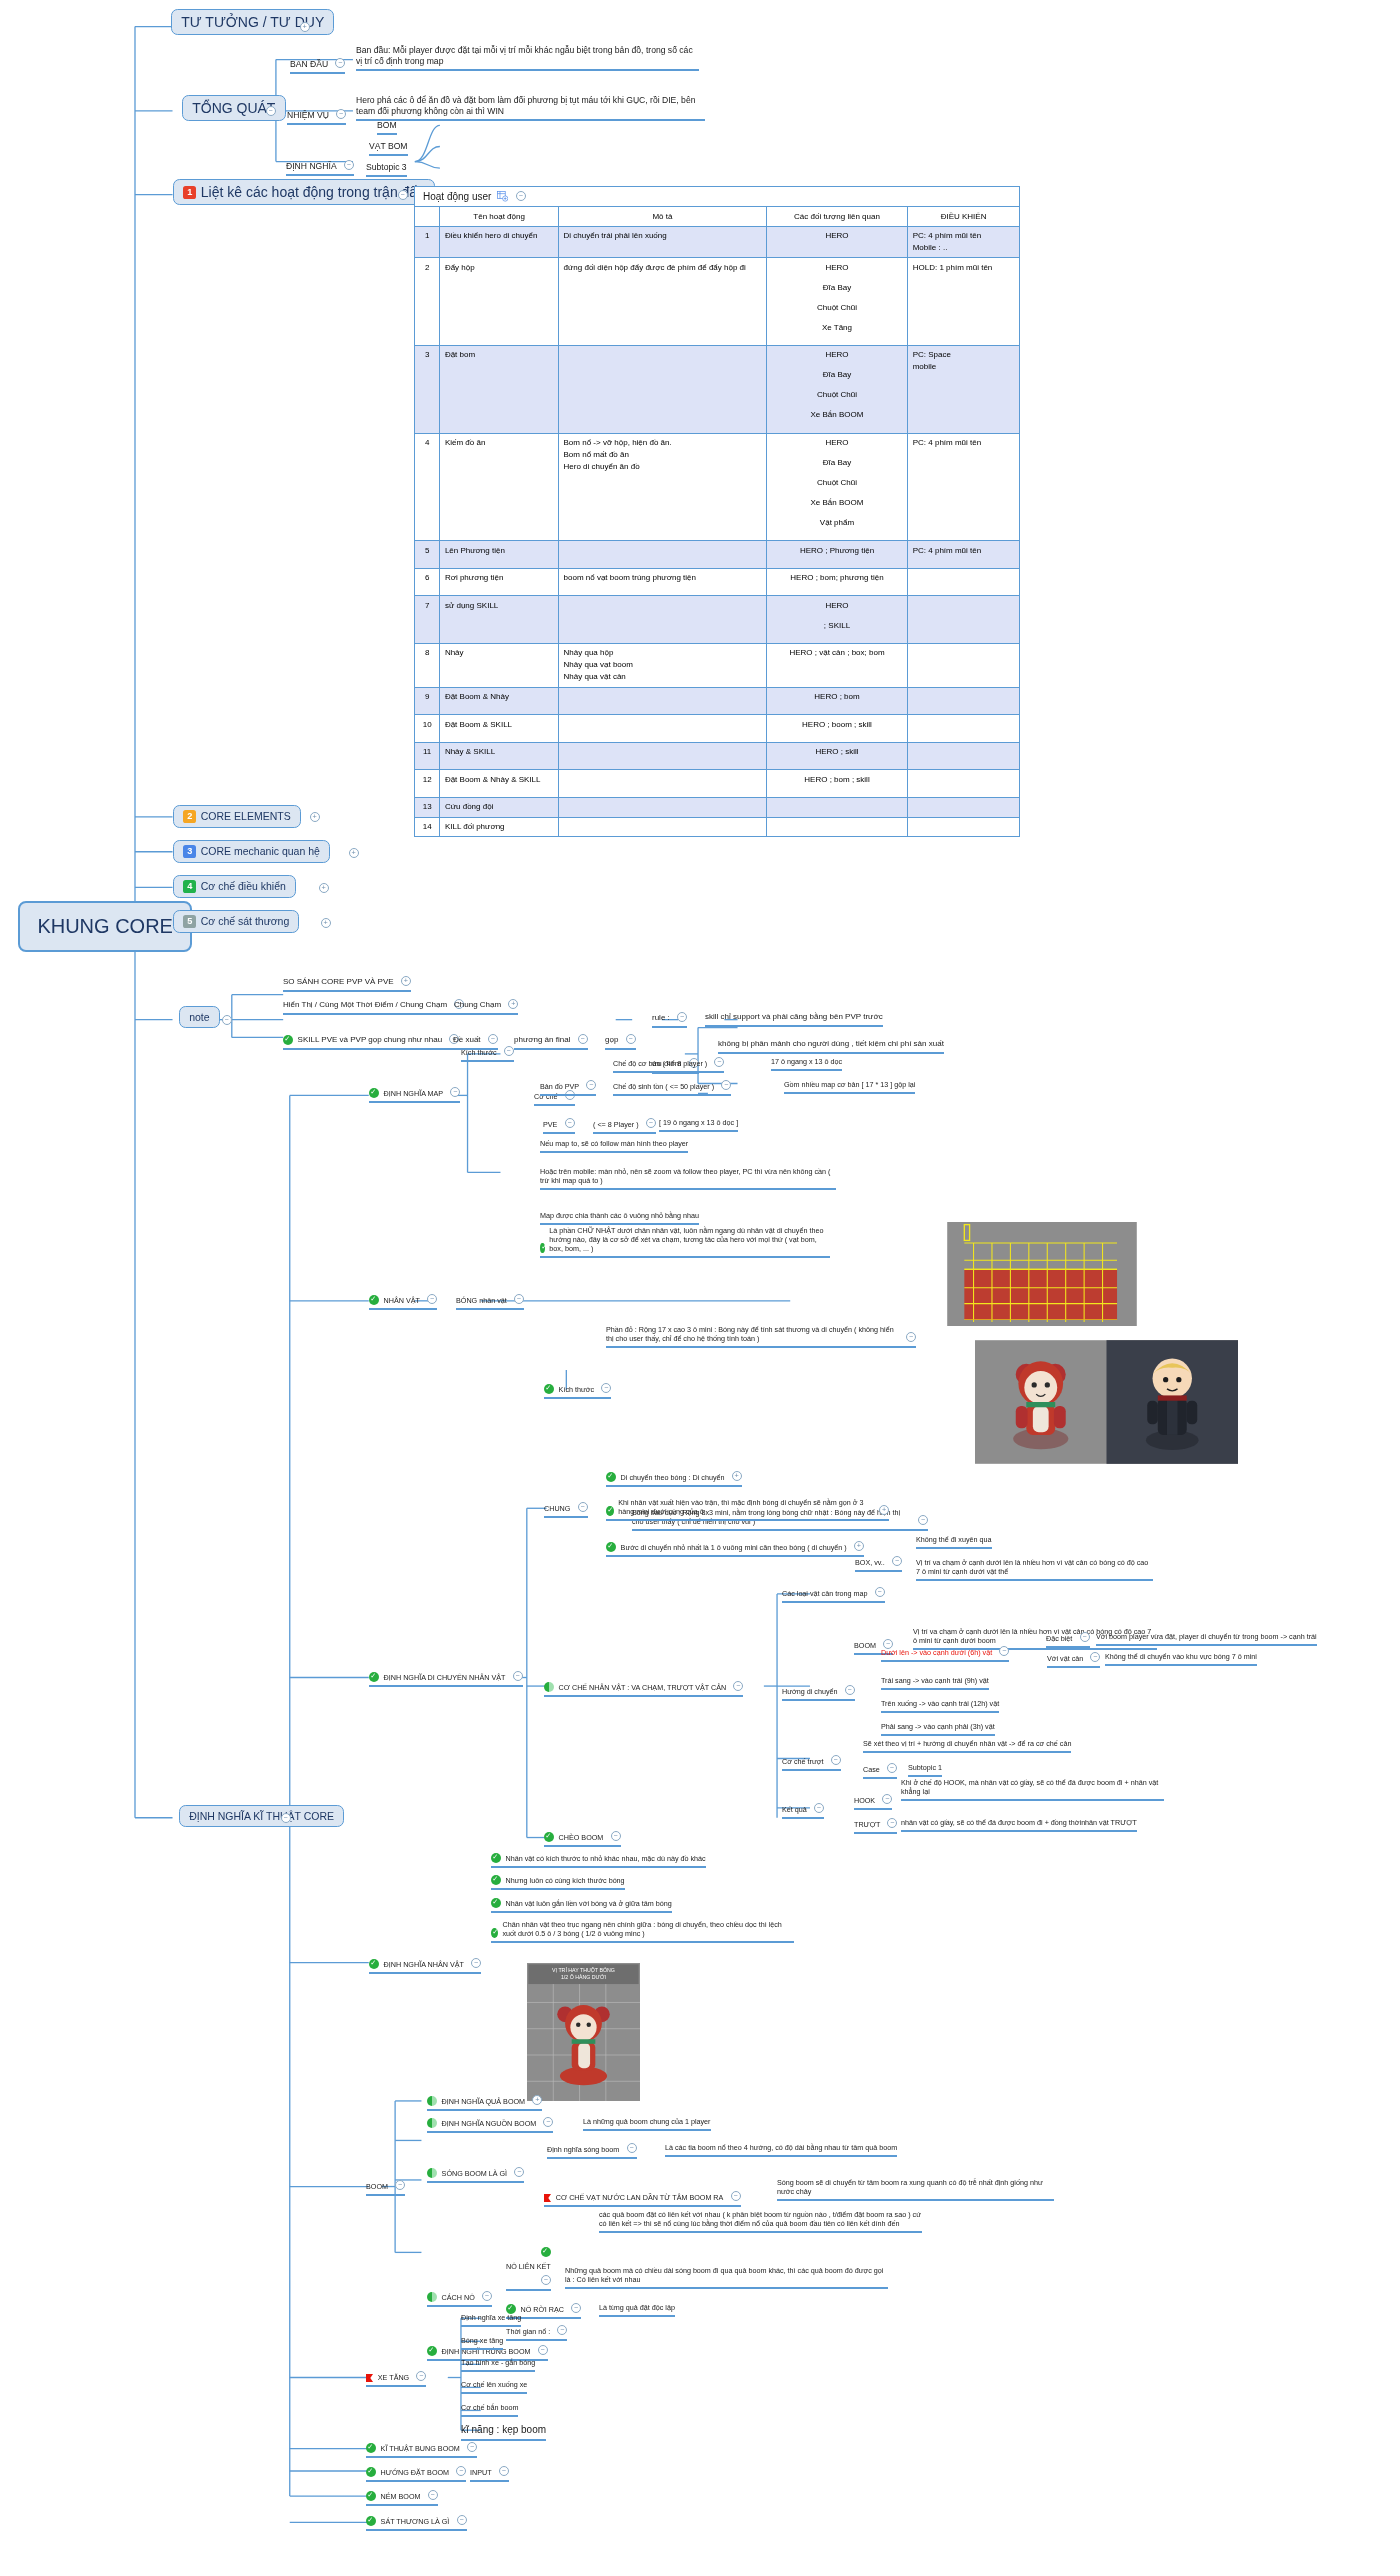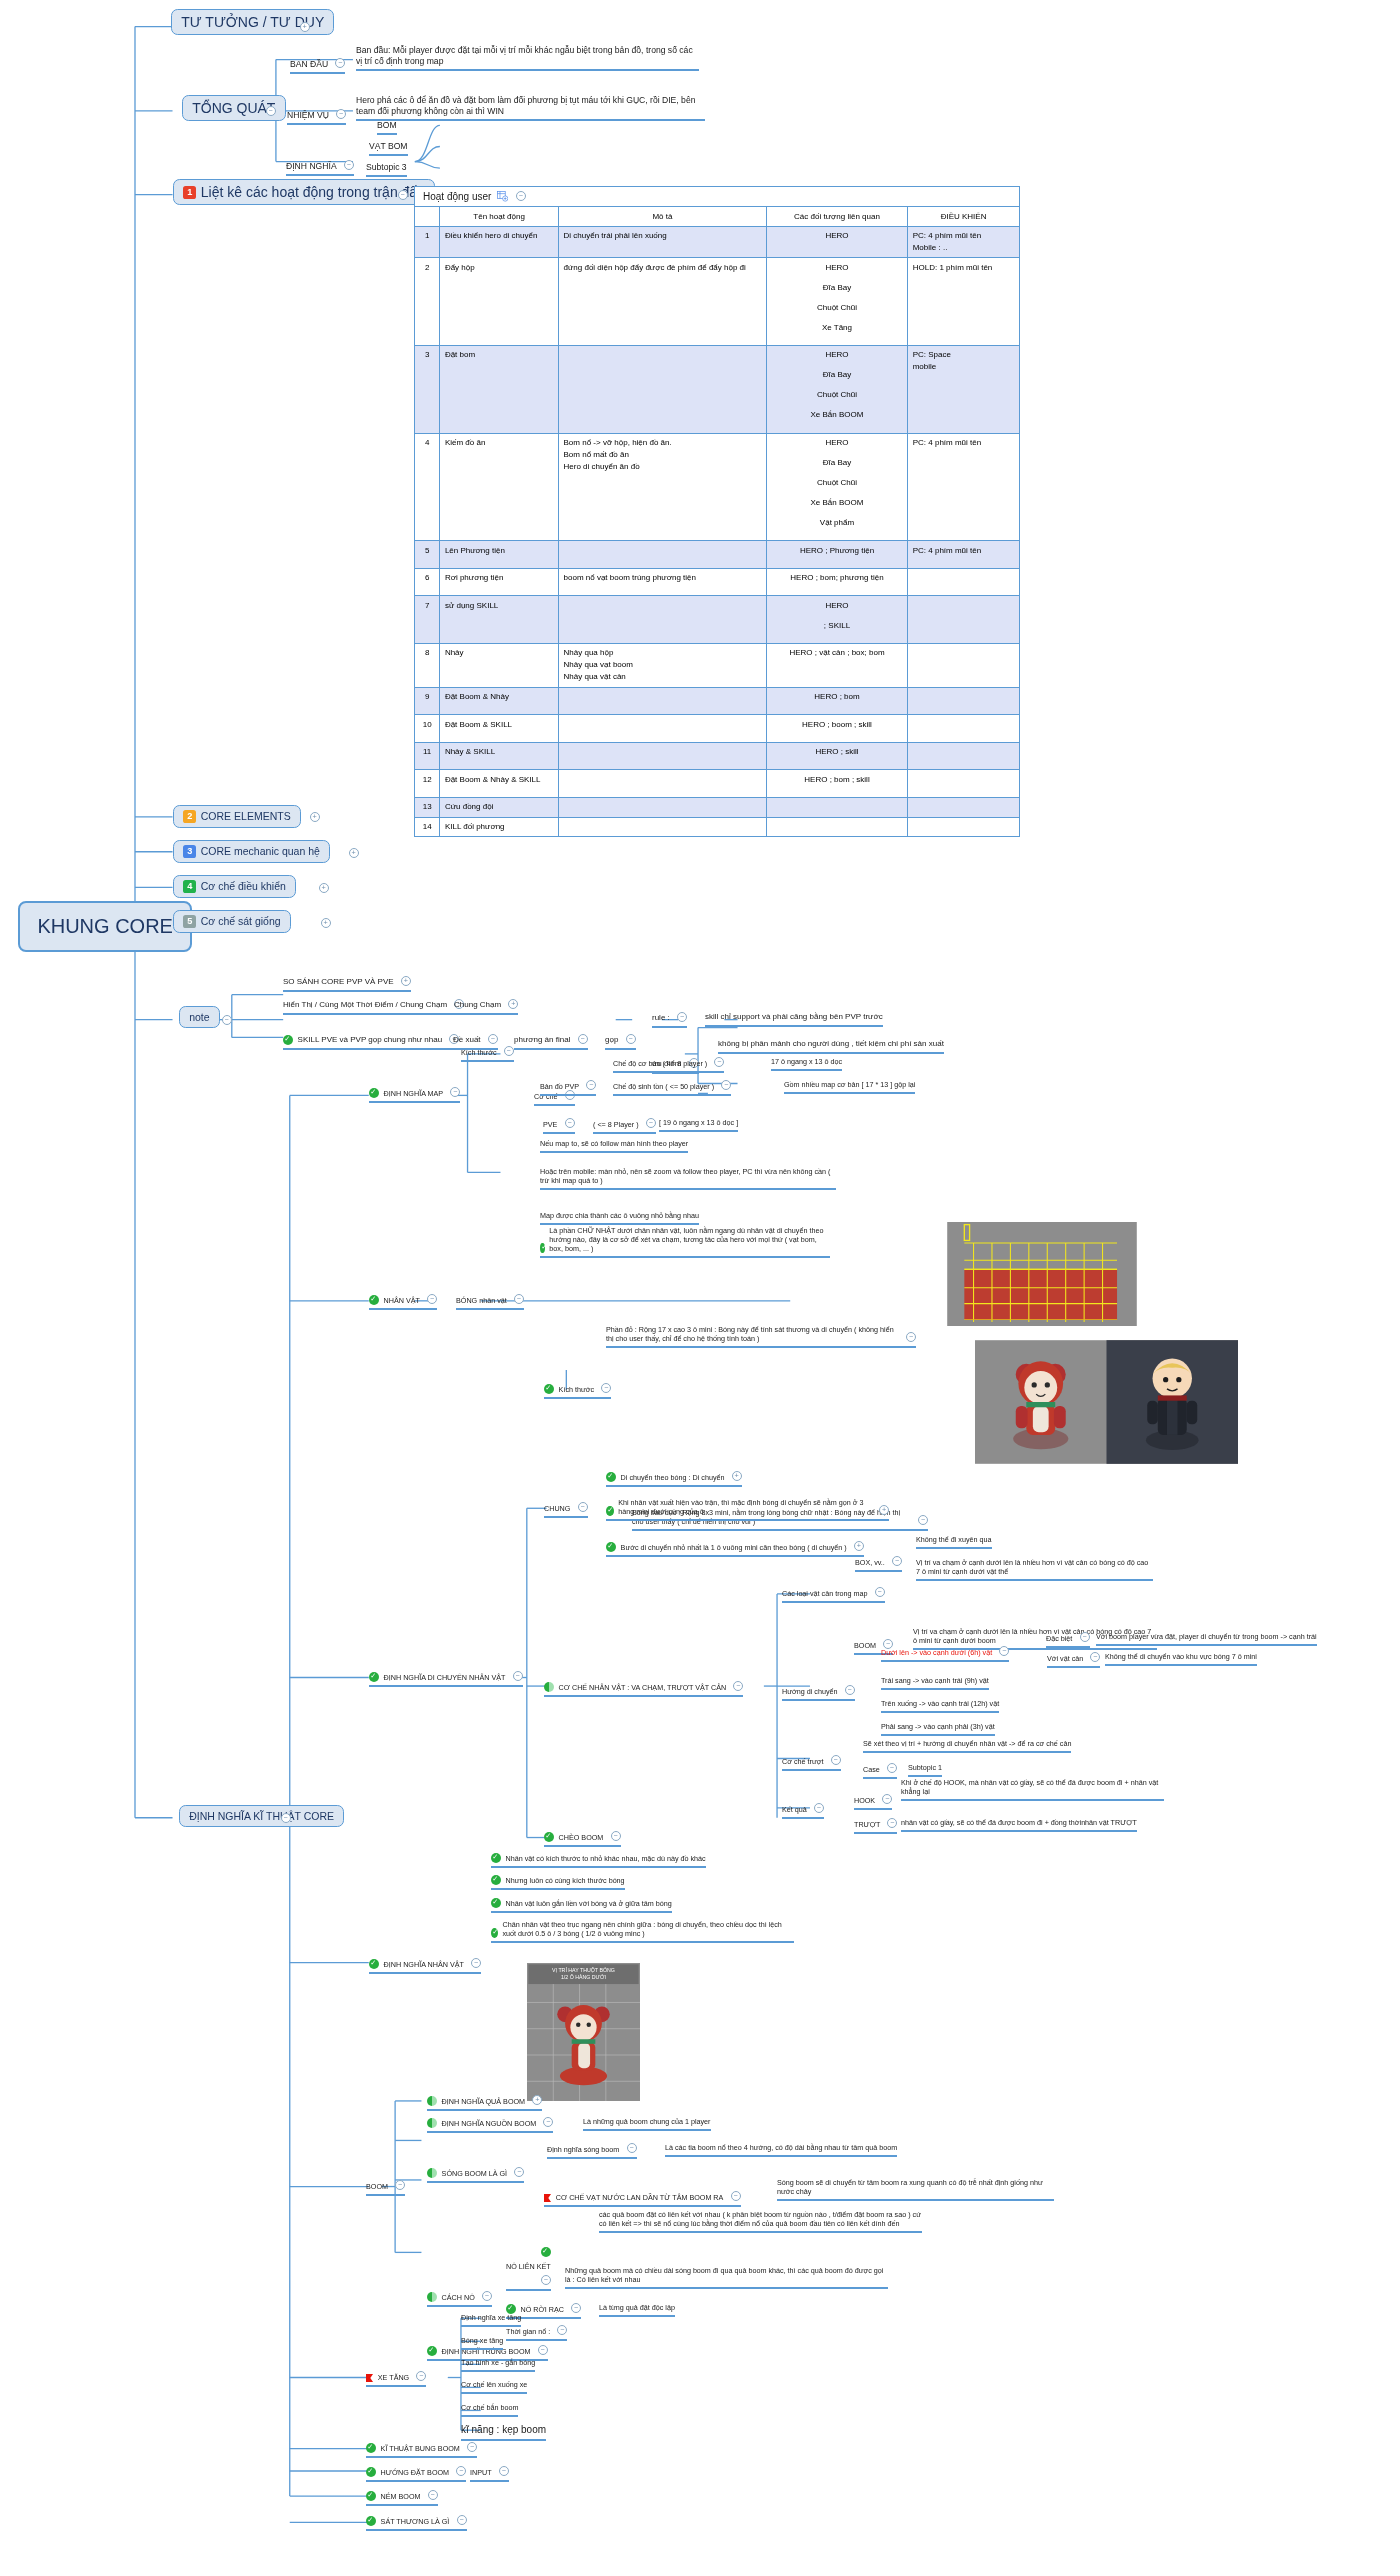--- a/index.html
+++ b/index.html
@@ -227,21 +227,21 @@
 <span class="tog" style="position:absolute;left:346px;top:848px;">+</span>
 
 <div class="box small" style="left:173px; top:875px;">
   <span class="badge b-green">4</span>
   <span>Cơ chế điều khiển</span>
 </div>
 <span class="tog" style="position:absolute;left:316px;top:883px;">+</span>
 
 <div class="box small" style="left:173px; top:910px;">
   <span class="badge b-grey">5</span>
-  <span>Cơ chế sát giống</span>
+  <span>Cơ chế sát thương</span>
 </div>
 <span class="tog" style="position:absolute;left:318px;top:918px;">+</span>
 
 <div class="box small" style="left:179px; top:1006px;">
   <span>note</span>
 </div>
 <span class="tog" style="position:absolute;left:219px;top:1015px;">−</span>
 
 <div class="box small" style="left:179px; top:1805px;">
   <span>ĐỊNH NGHĨA KĨ THUẬT CORE</span>

